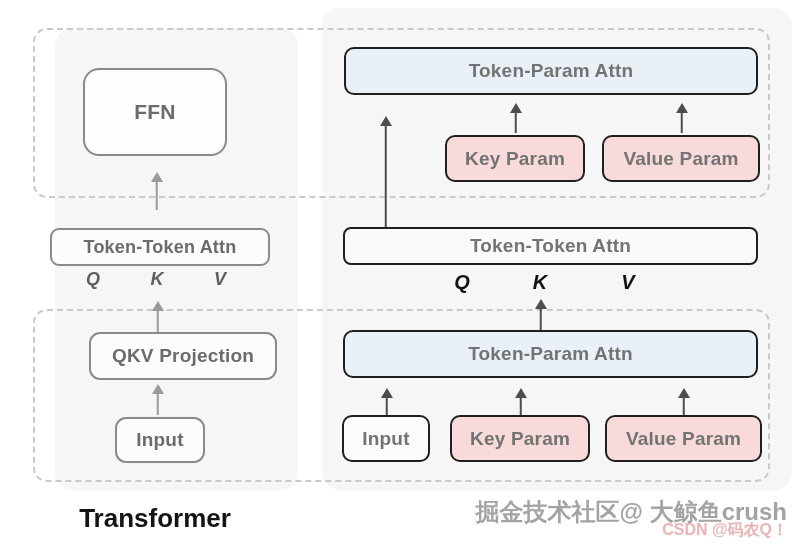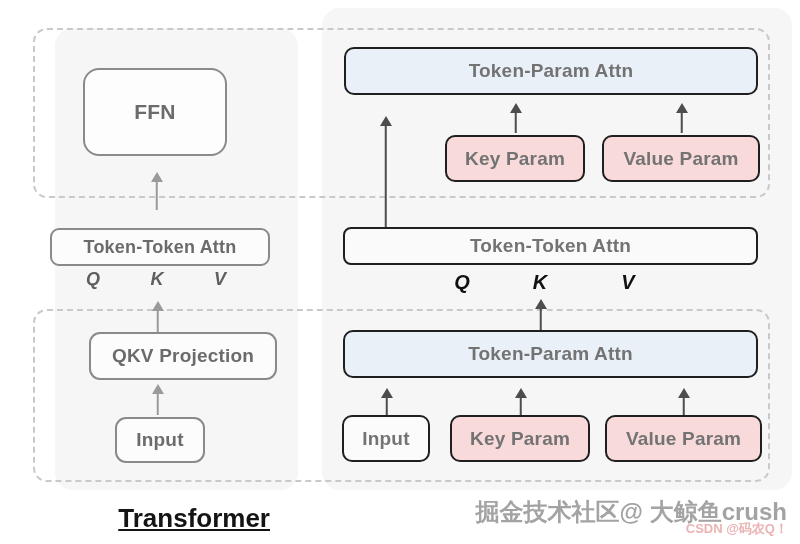--- a/index.html
+++ b/index.html
@@ -64,34 +64,34 @@
   #a-in-qkv{left:151px;top:384px;height:31px;}
   #a-keyp-top{left:509px;top:103px;height:30px;}
   #a-valp-top{left:675px;top:103px;height:30px;}
   #a-long{left:379px;top:116px;height:111px;}
   #a-tpa-k{left:534px;top:299px;height:31px;}
   #a-in-r{left:380px;top:388px;height:27px;}
   #a-keyp-b{left:514px;top:388px;height:27px;}
   #a-valp-b{left:677px;top:388px;height:27px;}
 
   
-  .col-title{position:absolute;top:503px;width:230px;text-align:right;
-    font-size:26px;font-weight:bold;color:#141414;text-decoration:underline;}
+  .col-title{position:absolute;top:503px;width:230px;text-align:center;
+    font-size:26px;font-weight:bold;color:#141414;}
   #title-left{left:40px;}
   #title-right{left:428px;}
 
   
   #wm-main{
     position:absolute;right:13px;top:496px;white-space:nowrap;
     font-size:24px;font-weight:bold;color:rgba(150,150,150,0.88);
     text-shadow:2px 2px 1px rgba(255,255,255,0.95);z-index:5;
   }
   #wm-sub{
     position:absolute;right:12px;top:520px;white-space:nowrap;
-    font-size:13px;font-weight:bold;color:rgba(232,166,166,0.85);
+    font-size:16px;font-weight:bold;color:rgba(232,166,166,0.85);
     text-shadow:1px 1px 0 rgba(255,255,255,0.9);z-index:5;
   }
 </style>
 </head>
 <body>
 
 <div class="canvas">
 
   <div class="panel" id="panel-left"></div>
   <div class="panel" id="panel-right"></div>

